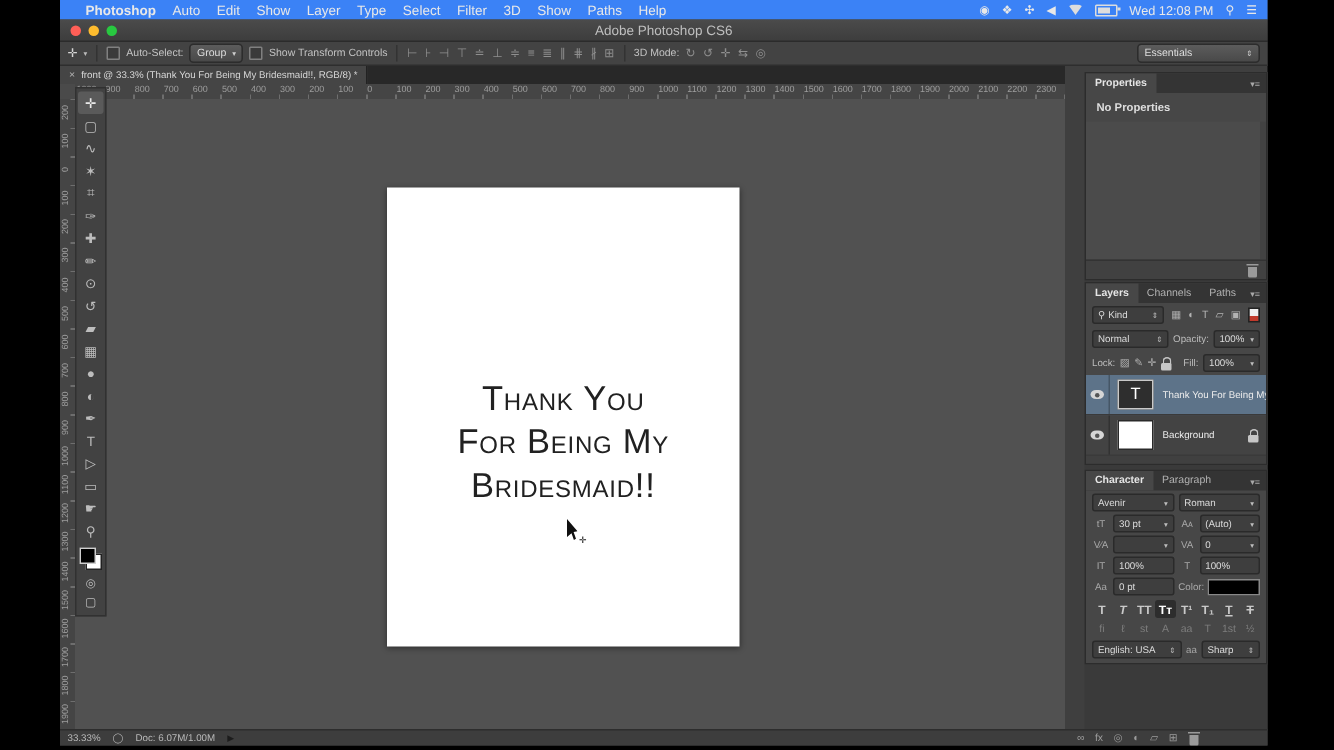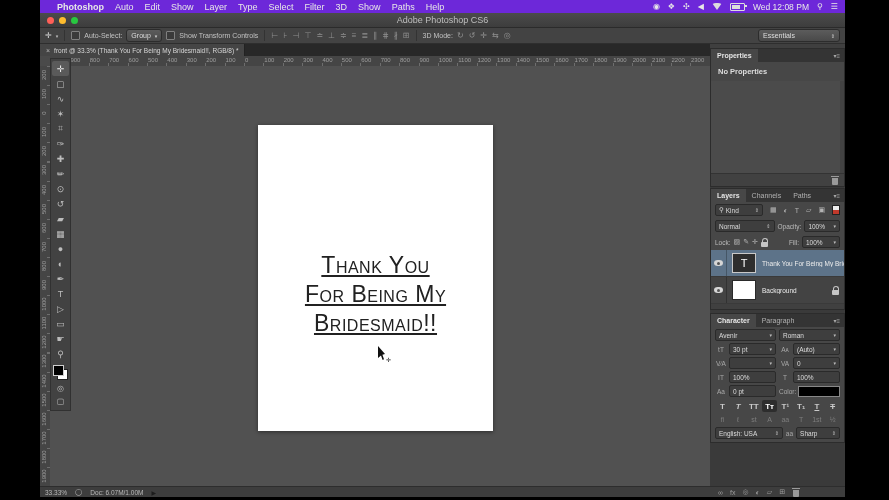--- a/index.html
+++ b/index.html
@@ -1,21 +1,21 @@
 <!DOCTYPE html>
 <html><head>
 <meta charset="utf-8">
 <style>
   html,body{margin:0;padding:0;background:#000;}
   #root{position:relative;width:889px;height:500px;background:#000;overflow:hidden;
         font-family:"Liberation Sans",sans-serif;}
   .screen{position:absolute;left:40px;top:0;width:805px;height:497px;background:#3f3f3f;}
 
   
-  .menubar{position:absolute;top:0;left:0;right:0;height:13px;background:#6d28d9;color:#ececec;
+  .menubar{position:absolute;top:0;left:0;right:0;height:13px;background:#3b82f6;color:#ececec;
            display:flex;align-items:center;font-size:9px;padding:0 7px;gap:0;}
   .apple{font-size:9px;margin-right:10px;}
   .menu-items{display:flex;gap:11px;align-items:center;}
   .menu-items .mi{white-space:nowrap;color:#e8e8e8;}
   .menu-items .mi:first-child{font-weight:bold;}
   .tray{margin-left:auto;display:flex;align-items:center;gap:8px;font-size:8px;color:#e8e8e8;}
   .tray .clock{font-size:8.5px;}
   .batt{width:13px;height:6px;border:1px solid #ddd;border-radius:1px;position:relative;display:inline-block;}
   .batt::before{content:"";position:absolute;right:-3px;top:1px;width:2px;height:2px;background:#ddd;}
   .batt::after{content:"";position:absolute;left:1px;top:1px;bottom:1px;width:8px;background:#ddd;}
@@ -62,38 +62,38 @@
           background-size:3px 100%;background-position:100% 0;background-repeat:no-repeat;}
   .vcell{height:19.1px;position:relative;display:block;}
   .vcell span{position:absolute;left:-5px;top:6px;font-size:6px;color:#9d9d9d;transform:rotate(-90deg);display:block;width:18px;text-align:center;}
   .rcorner{position:absolute;top:56px;left:0;width:10px;height:10px;background:#4a4a4a;border-right:1px solid #333;border-bottom:1px solid #333;}
 
   
   .canvas-area{position:absolute;left:10px;top:66px;width:660px;bottom:10px;background:#515151;}
   .doc{position:absolute;left:208px;top:59px;width:235px;height:306px;background:#ffffff;
        box-shadow:0 1px 4px rgba(0,0,0,.45);}
   .doc-text{position:absolute;left:0;right:0;top:126px;text-align:center;
-            font-variant:small-caps;font-size:23px;line-height:29px;color:#212121;letter-spacing:0.5px;text-decoration:underline;}
+            font-variant:small-caps;font-size:23px;line-height:29px;color:#212121;letter-spacing:0.5px;}
   .cursor{position:absolute;left:328px;top:280px;width:10px;height:14px;background:#101010;
           clip-path:polygon(0 0,0 86%,30% 68%,46% 100%,60% 94%,44% 62%,70% 58%);}
   .cursor-cross{position:absolute;left:336px;top:290px;font-size:6px;color:#101010;}
 
   
   .toolbar{position:absolute;left:10px;top:58px;width:19px;background:#424242;border:1px solid #313131;
            display:flex;flex-direction:column;align-items:center;padding:2px 0;}
   .tool{width:17px;height:15px;display:flex;align-items:center;justify-content:center;
         font-size:9px;color:#bdbdbd;}
   .tool:first-child{background:#5a5a5a;border-radius:2px;color:#e8e8e8;}
   .swatches{position:relative;width:15px;height:15px;margin:4px 0 2px 0;}
   .sw-bg{position:absolute;right:0;bottom:0;width:9px;height:9px;background:#fff;border:1px solid #222;}
   .sw-fg{position:absolute;left:0;top:0;width:9px;height:9px;background:#000;border:1px solid #cfcfcf;}
   .tool-btn{width:17px;height:13px;display:flex;align-items:center;justify-content:center;font-size:8px;color:#bdbdbd;}
 
   
-  .dock{position:absolute;right:0;top:48px;width:135px;bottom:10px;background:#3a3a3a;}
+  .dock{position:absolute;right:0;top:48px;width:122px;bottom:10px;background:#3a3a3a;}
   .pgroup{position:absolute;left:0;right:0;background:#474747;border:1px solid #2c2c2c;box-sizing:border-box;}
   .ptabs{display:flex;height:13px;background:#343434;align-items:stretch;}
   .ptab{padding:0 6px;font-size:7px;display:flex;align-items:center;color:#b2b2b2;white-space:nowrap;}
   .ptab.active{background:#474747;color:#e5e5e5;font-weight:bold;}
   .pmenu{margin-left:auto;color:#a8a8a8;font-size:6px;display:flex;align-items:center;padding-right:4px;}
 
   .props{top:0;height:139px;display:flex;flex-direction:column;}
   .props-empty{font-size:7.5px;font-weight:bold;color:#dedede;padding:5px 7px;}
   .props-body{flex:1;background:#4b4b4b;border-right:4px solid #424242;}
   .props-foot{height:12px;background:#414141;border-top:1px solid #333;display:flex;align-items:center;justify-content:flex-end;padding:0 5px;}

